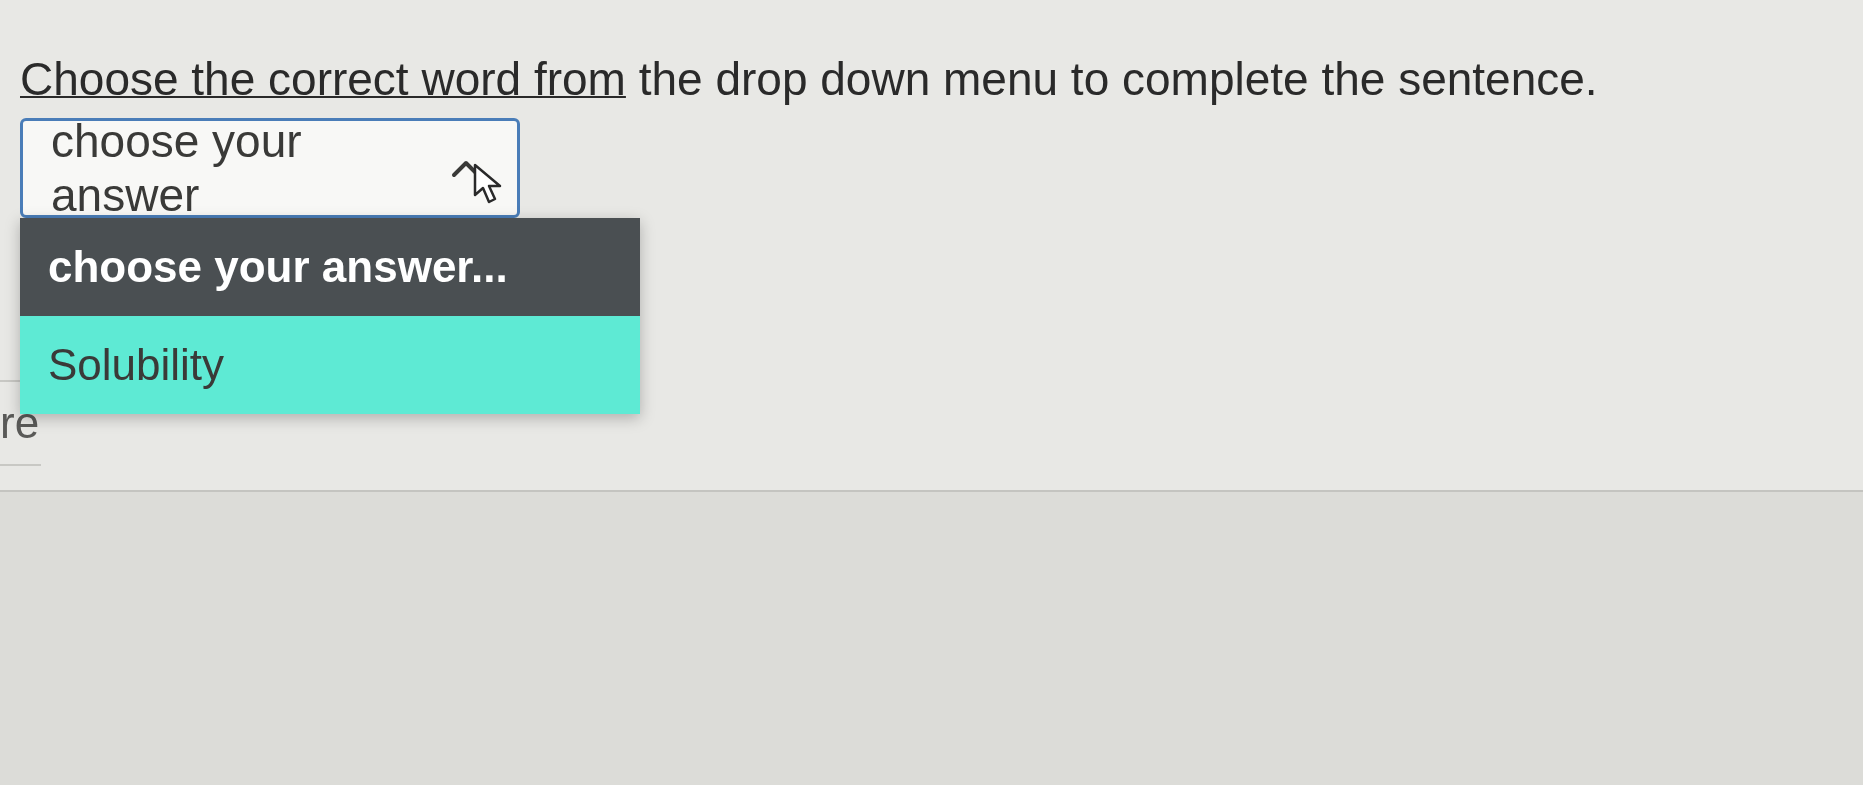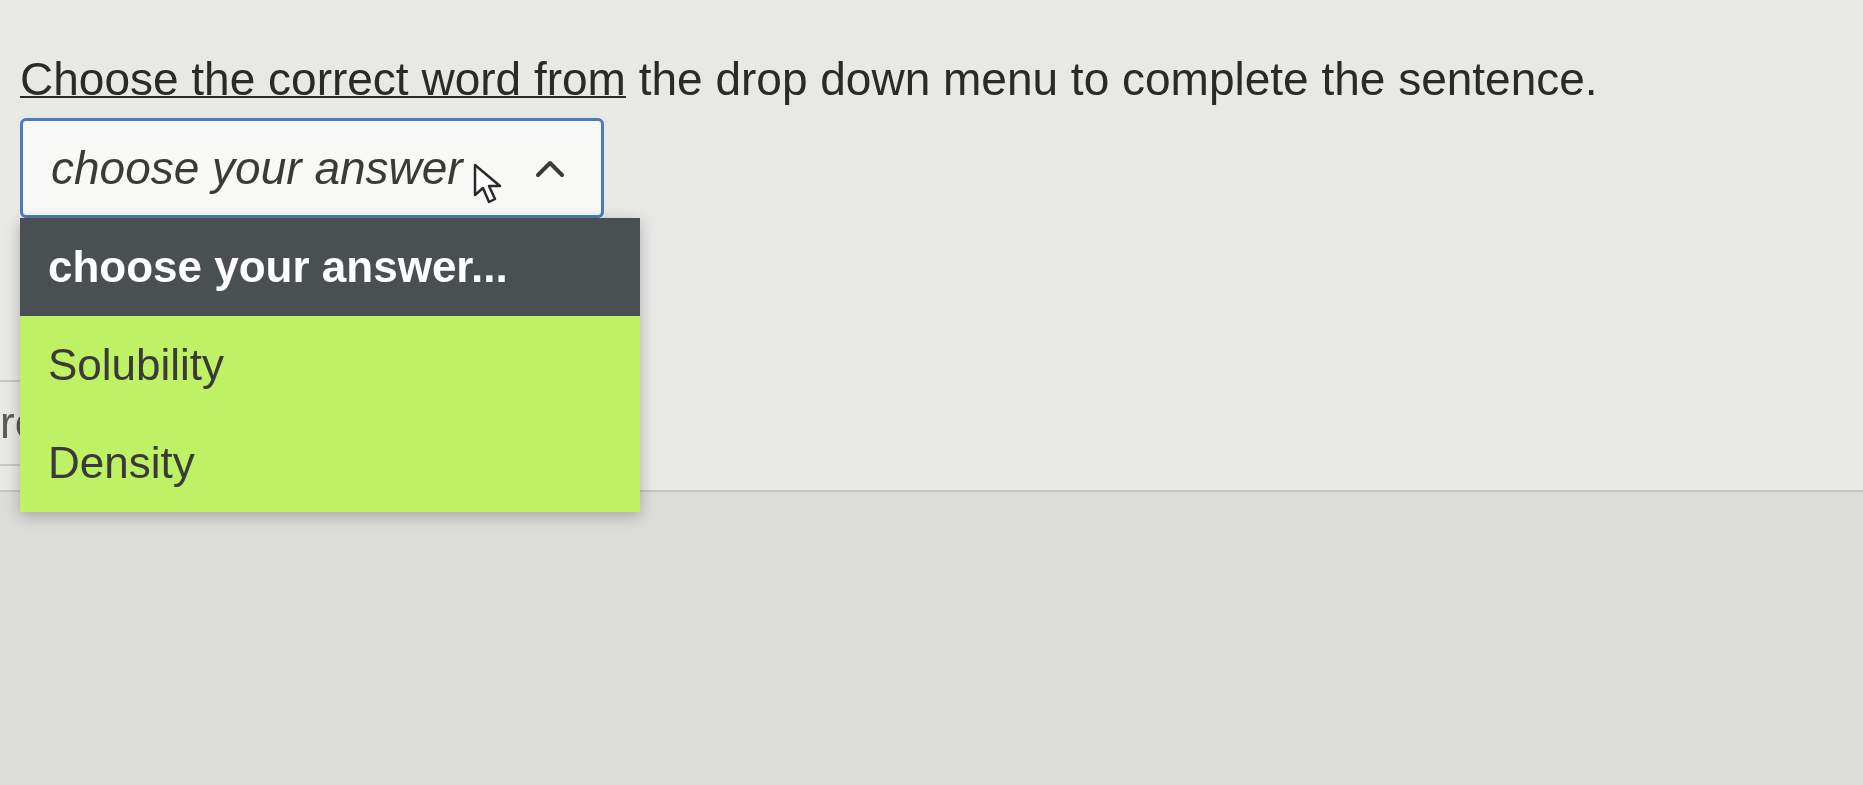--- a/index.html
+++ b/index.html
@@ -34,46 +34,45 @@
       display: flex;
       align-items: center;
       margin-top: 8px;
     }
     .dropdown-container {
       position: relative;
       display: inline-block;
       vertical-align: middle;
     }
     .dropdown-select {
-      width: 584px;
+      width: 500px;
       height: 100px;
       background: #f8f8f6;
       border: 3px solid #4a7db8;
       border-radius: 6px;
       padding: 16px 28px;
       font-size: 46px;
       color: #3a3a38;
       display: flex;
       align-items: center;
       justify-content: space-between;
       cursor: pointer;
-      font-style: italic;
     }
     .dropdown-chevron {
       font-size: 34px;
       color: #3a3a38;
       margin-left: auto;
       padding-right: 8px;
     }
     .dropdown-menu {
       position: absolute;
       top: 100px;
       left: 0;
       width: 620px;
-      background: #bef264;
+      background: #5eead4;
       box-shadow: 0 4px 14px rgba(0,0,0,0.25);
       z-index: 10;
     }
     .dropdown-option {
       padding: 24px 28px;
       font-size: 44px;
       color: #3a3a38;
       cursor: pointer;
     }
     .dropdown-option.placeholder {
@@ -129,21 +128,20 @@
         <span>choose your answer</span>
         <span class="dropdown-chevron">
           <svg width="30" height="20" viewBox="0 0 30 20">
             <polyline points="3,16 15,4 27,16" fill="none" stroke="#3a3a38" stroke-width="4" stroke-linecap="round" stroke-linejoin="round"></polyline>
           </svg>
         </span>
       </div>
       <div class="dropdown-menu">
         <div class="dropdown-option placeholder">choose your answer...</div>
         <div class="dropdown-option">Solubility</div>
-        <div class="dropdown-option">Density</div>
       </div>
     </div>
   </div>
 </div>
 
 <div class="sidebar-fragment">re</div>
 
 <div class="cursor-icon">
   <svg width="40" height="50" viewBox="0 0 40 50">
     <path d="M 5 5 L 5 35 L 13 28 L 19 42 L 25 39 L 19 26 L 30 26 Z" fill="#ffffff" stroke="#2a2a2a" stroke-width="2.5" stroke-linejoin="round"></path>

